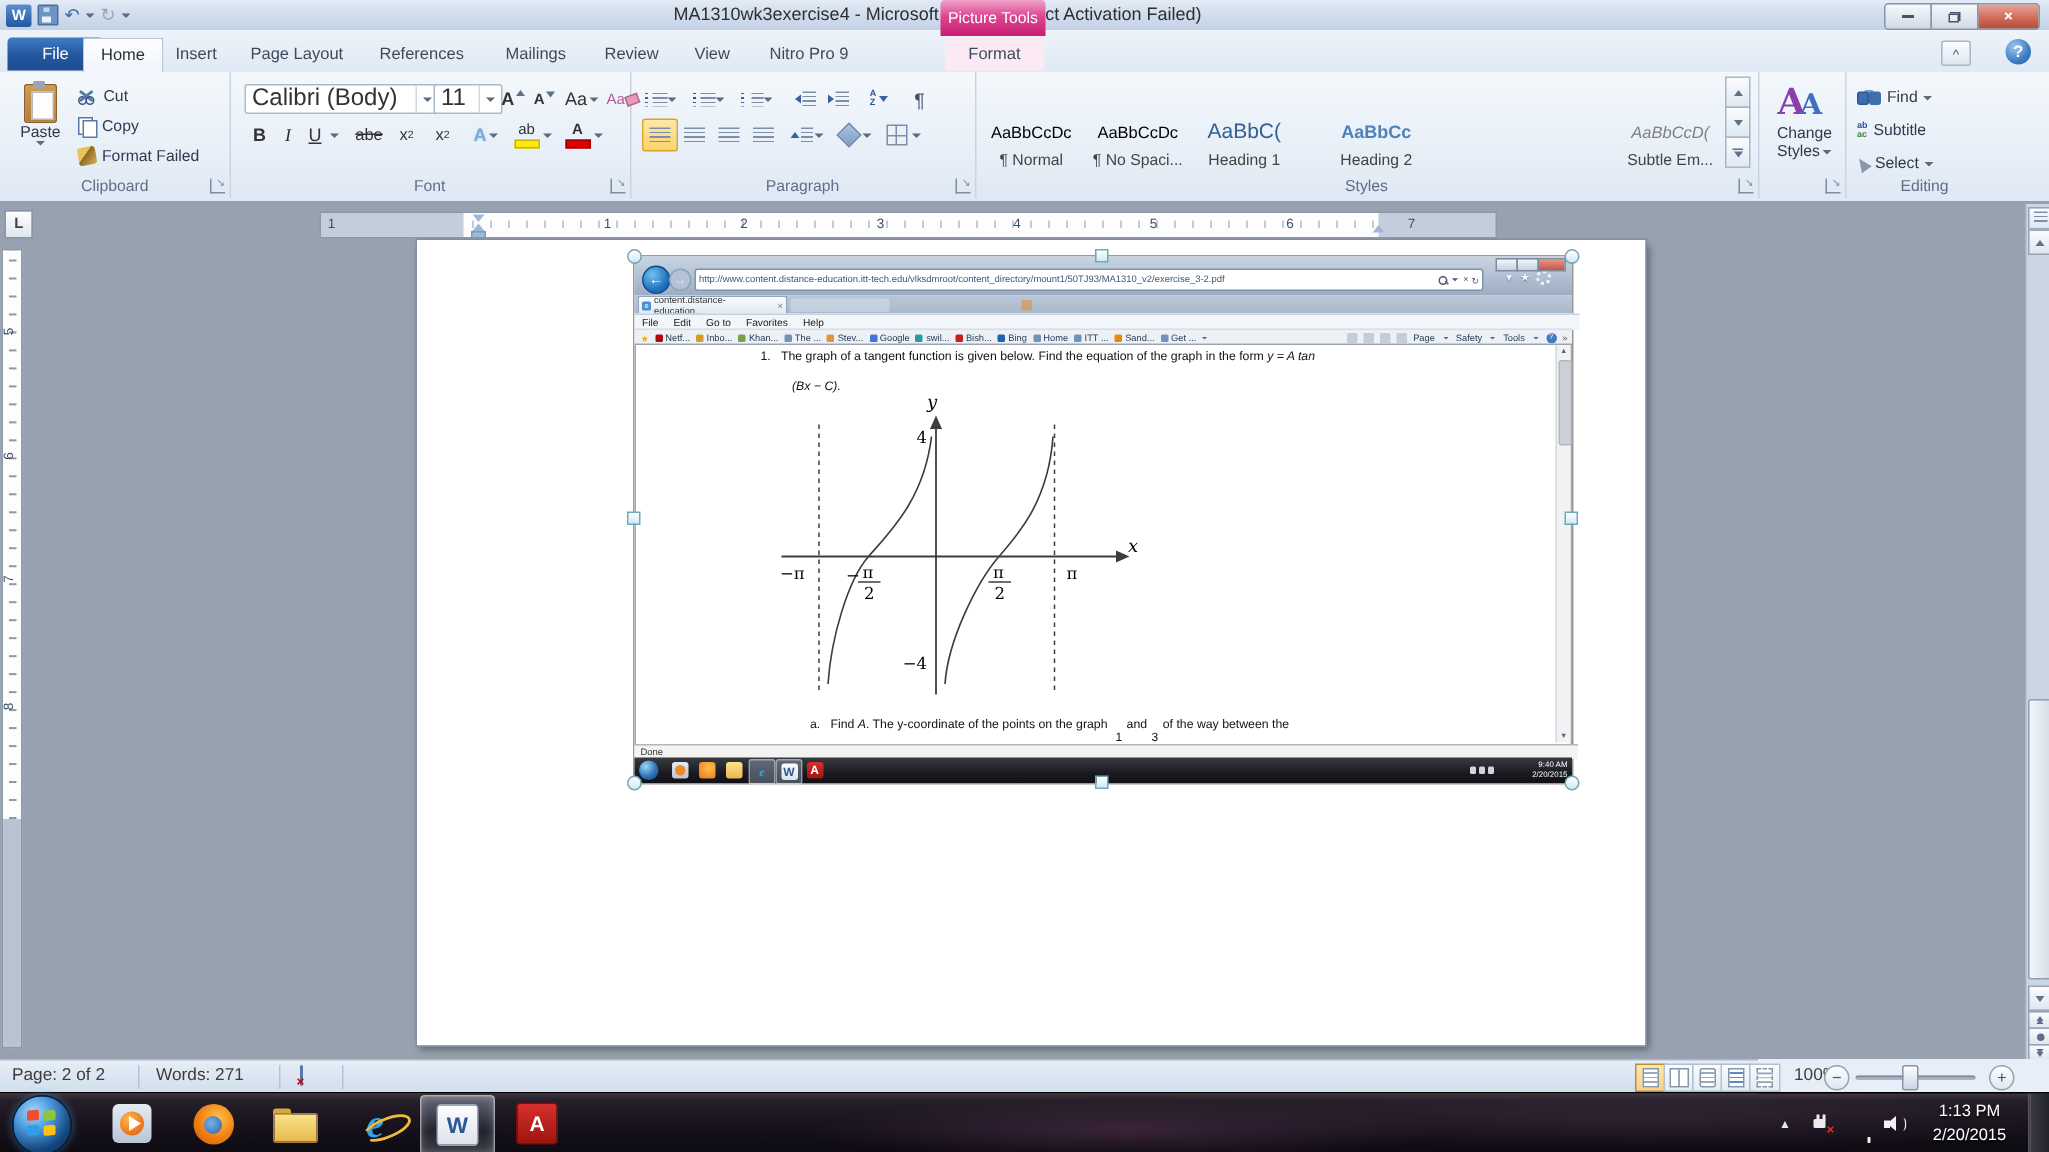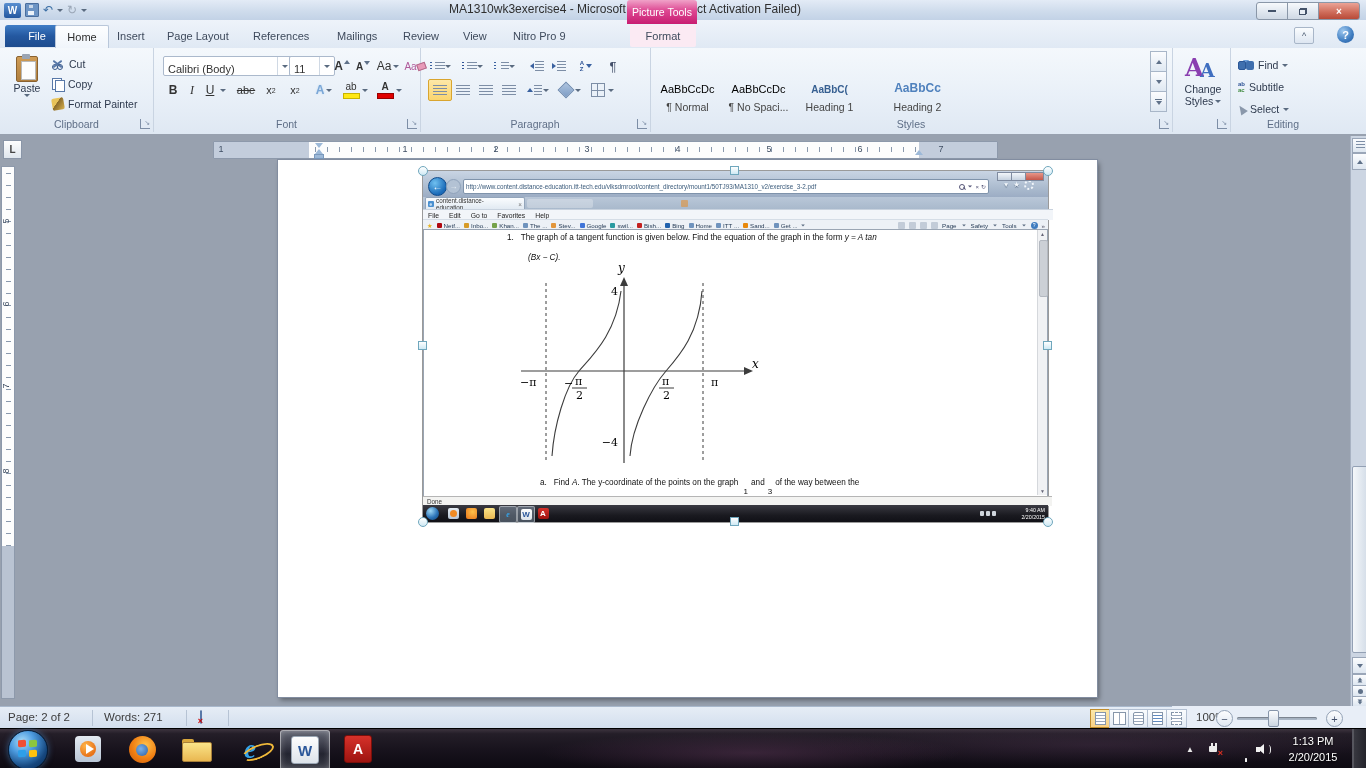--- a/index.html
+++ b/index.html
@@ -43,39 +43,39 @@
 .clipb:after{content:"";position:absolute;left:4px;top:4px;width:13px;height:17px;background:#fdfdfd;border:1px solid #b9b9b9}
 .scis{position:relative;width:13px;height:12px}
 .scis i{position:absolute;width:11px;height:2px;background:#5878a8;border-radius:1px;top:5px;left:0}
 .scis i.r1{transform:rotate(38deg)}.scis i.r2{transform:rotate(-38deg)}
 .scis:after,.scis:before{content:"";position:absolute;bottom:0;width:4px;height:4px;border:1px solid #39598a;border-radius:50%}
 .scis:before{left:0}.scis:after{right:2px}
 .cpy{position:relative;width:12px;height:13px}
 .cpy i{position:absolute;width:8px;height:10px;background:#fff;border:1px solid #5878a8}
 .cpy i.b{left:0;top:0}.cpy i.t{left:3px;top:2px}
 .fpb{width:12px;height:12px;background:linear-gradient(135deg,#e8c35a 40%,#8a6a2a 42%,#d9b24e);border-radius:2px;transform:rotate(-10deg)}
-.combo{position:absolute;background:#fff;border:1px solid #abb9cc;border-radius:2px;font-size:11px;color:#333;display:flex;align-items:flex-end;padding:0 4px;height:18px}
+.combo{position:absolute;background:#fff;border:1px solid #abb9cc;border-radius:2px;font-size:16px;color:#333;display:flex;align-items:flex-end;padding:0 4px;height:18px}
 .combo .dd{margin-left:auto;padding-left:4px;border-left:1px solid #d0d9e4;height:100%;display:flex;align-items:center}
 .fbtn{position:absolute;top:31px;height:20px;display:flex;align-items:center;justify-content:center;font-size:12px;color:#333;border:1px solid transparent;border-radius:2px}
 .ubar{text-decoration:underline}
 .strk{text-decoration:line-through;font-size:11px}
 .hlbar{display:flex;flex-direction:column;align-items:center;line-height:10px}
 .hlbar .bar{width:15px;height:4px;margin-top:1px}
 .pl{position:relative;width:15px;height:10px}
 .pl .ln{position:absolute;right:0;top:1px;width:10px;height:9px;background:repeating-linear-gradient(180deg,#7d8ea6 0 1px,transparent 1px 3px)}
 .pl .mk{position:absolute;left:0;top:1px;width:2px;height:9px;background:repeating-linear-gradient(180deg,#3a61a0 0 1px,transparent 1px 3px)}
 .al{width:14px;height:10px;background:repeating-linear-gradient(180deg,#7d8ea6 0 1px,transparent 1px 3px)}
 .pbtn{position:absolute;width:22px;height:20px;display:flex;align-items:center;justify-content:center;border:1px solid transparent;border-radius:2px}
 .pbtn.active{background:linear-gradient(#fde8a8,#fbd56e);border-color:#d9a52f}
 .grid12{width:12px;height:12px;border:1px solid #7d8ea6;background:linear-gradient(#7d8ea6,#7d8ea6) center/12px 1px no-repeat,linear-gradient(#7d8ea6,#7d8ea6) center/1px 12px no-repeat}
 .sortic{display:flex;flex-direction:column;font-size:6px;font-weight:bold;color:#2f5496;line-height:6px}
 .stylecard{position:absolute;top:4px;width:69px;height:60px;border:1px solid transparent;border-radius:2px;display:flex;flex-direction:column;align-items:center;justify-content:flex-end;padding-bottom:4px;background:transparent}
 .ssample{font-size:11px;color:#000;white-space:nowrap;margin-bottom:6px}
 .sname{font-size:10.5px;color:#444;white-space:nowrap}
-.s2{font-weight:bold;font-size:10px}.s3{font-weight:bold;font-size:12px}
+.s2{font-weight:normal;font-size:14px}.s3{font-weight:bold;font-size:12px}
 .s4{font-family:"DejaVu Serif",serif;font-size:20px}
 .s5{font-family:"DejaVu Serif",serif;font-style:italic;font-size:12px}
 .s6{font-style:italic}
 .scrollcol{position:absolute;left:1152px;top:4px;width:17px;height:60px;display:flex;flex-direction:column}
 .scb{flex:1;border:1px solid #a8b6c8;background:linear-gradient(#fbfcfe,#dfe8f2);display:flex;align-items:center;justify-content:center;margin-top:-1px}
 .tri{width:0;height:0;display:inline-block}
 .tu{border-left:3px solid transparent;border-right:3px solid transparent;border-bottom:4px solid #5f7189}
 .td{border-left:3px solid transparent;border-right:3px solid transparent;border-top:4px solid #5f7189}
 .chs-icon{position:relative;height:30px;width:36px}
 .chs-icon b{position:absolute;font-family:"DejaVu Serif",serif;font-weight:bold}
@@ -263,21 +263,21 @@
           </div>
       <div class="smbtn" style="left:52px;top:27px">
             <span class="cpy">
               <i class="b"></i>
               <i class="t"></i>
             </span>
             <span>Copy</span>
           </div>
       <div class="smbtn" style="left:52px;top:47px">
             <span class="fpb"></span>
-            <span>Format Painter</span>
+            <span>Format Failed</span>
           </div>
       <div class="glabel">Clipboard</div>
       <div class="launcher">↘</div>
     </div>
 
     <div class="rgroup" style="left:153px;width:267px">
       <div class="combo" style="left:10px;top:8px;width:120px">
             <span>Calibri (Body)</span>
             <span class="dd">
               <span class="ddt"></span>
@@ -418,20 +418,24 @@
             <div class="ssample" style="color: rgb(0, 0, 0);">AaBbCcDc</div>
             <div class="sname">¶ No Spaci...</div>
           </div>
       <div class="stylecard" style="left:144px">
             <div class="ssample s2" style="color: rgb(54, 95, 145);">AaBbC(</div>
             <div class="sname">Heading 1</div>
           </div>
       <div class="stylecard" style="left:232px">
             <div class="ssample s3" style="color: rgb(79, 129, 189);">AaBbCc</div>
             <div class="sname">Heading 2</div>
+          </div>
+      <div class="stylecard" style="left:428px">
+            <div class="ssample s6" style="color: rgb(128, 128, 128);">AaBbCcD(</div>
+            <div class="sname">Subtle Em...</div>
           </div>
       <div class="scrollcol" style="left:500px">
         <div class="scb">
               <span class="tri tu"></span>
             </div>
         <div class="scb">
               <span class="tri td"></span>
             </div>
         <div class="scb">
               <span style="display:flex;flex-direction:column;align-items:center">

